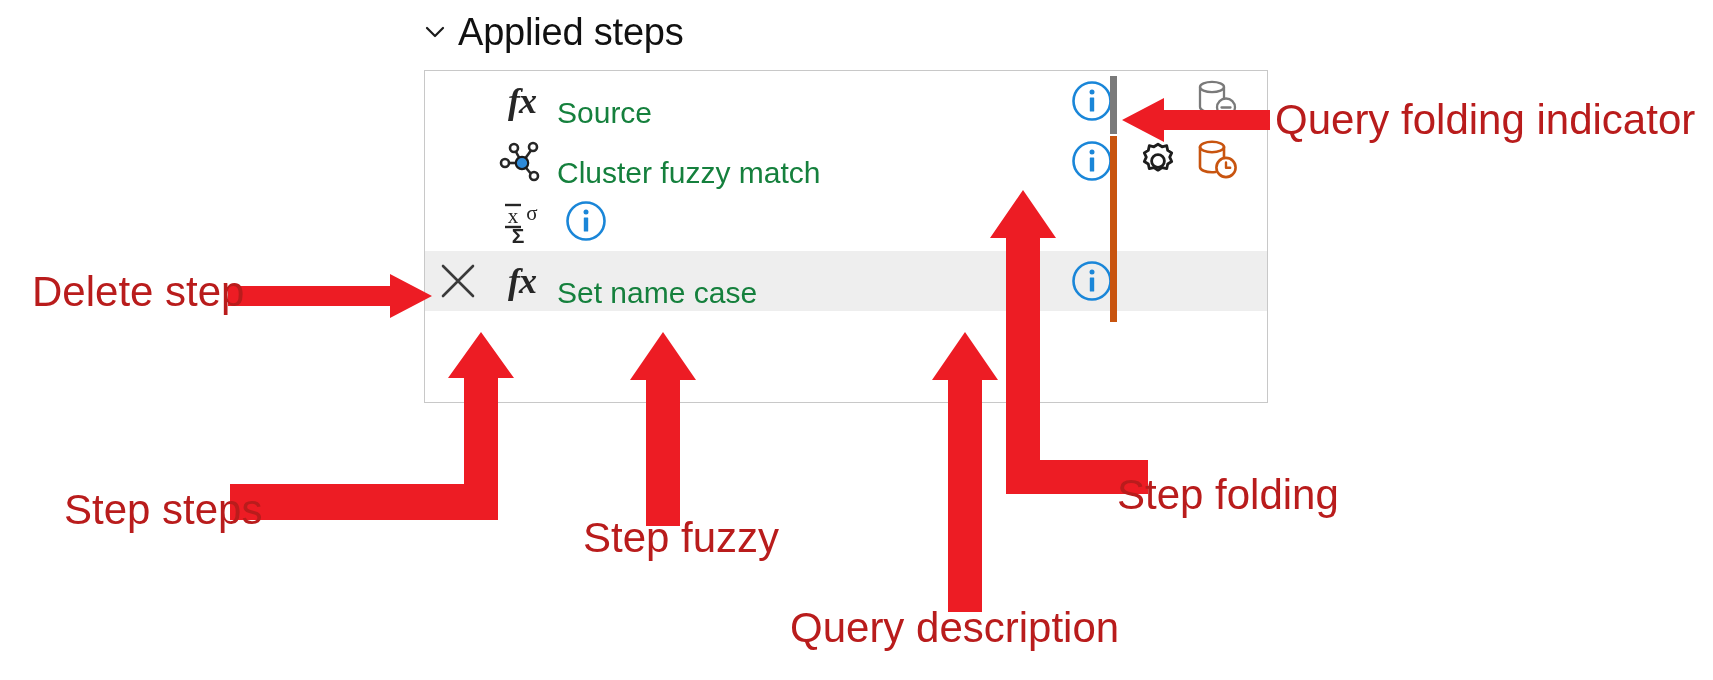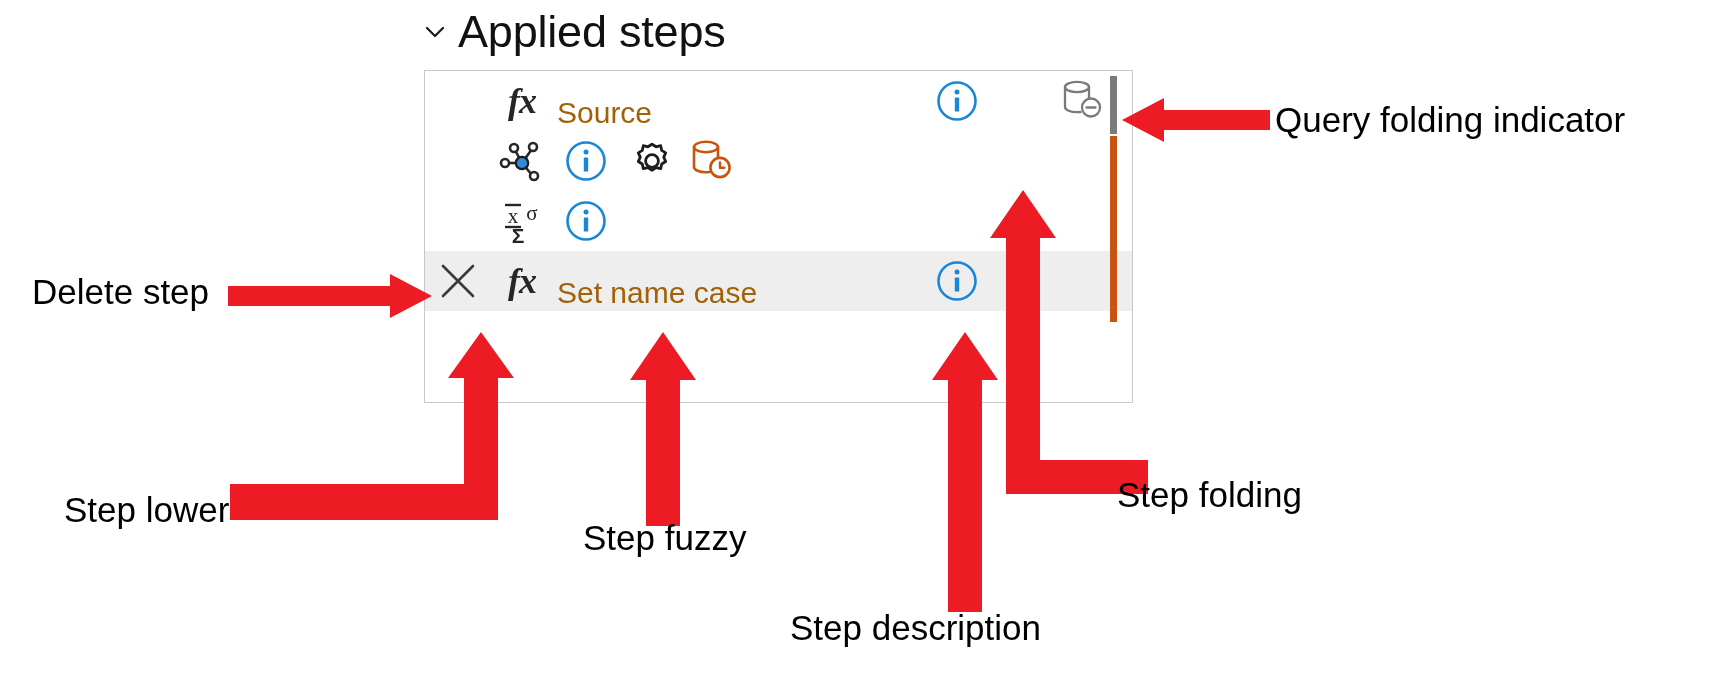--- a/index.html
+++ b/index.html
@@ -14,59 +14,59 @@
   .panel-header{
     position:absolute;left:424px;top:12px;
     display:flex;align-items:center;gap:12px;
     color:#1a1a1a;
   }
   .chev{
     display:inline-block;width:22px;height:22px;position:relative;flex:0 0 auto;
   }
   .chev svg{display:block;}
   .panel-title{
-    font-size:45px;line-height:40px;font-weight:400;color:#111111;
+    font-size:38px;line-height:40px;font-weight:400;color:#111111;
     letter-spacing:-0.2px;white-space:nowrap;
   }
 
   
   .steps-box{
-    position:absolute;left:424px;top:70px;width:709px;height:333px;
+    position:absolute;left:424px;top:70px;width:844px;height:333px;
     border:1px solid #c8c8c8;background:#ffffff;box-sizing:border-box;
   }
   .step-row{
     position:relative;height:60px;display:flex;align-items:center;
     box-sizing:border-box;
   }
   .step-row.selected{background:#eeeeee;}
 
   .col-delete{width:66px;flex:0 0 66px;display:flex;align-items:center;justify-content:center;}
   .col-icon{width:62px;flex:0 0 62px;display:flex;align-items:center;justify-content:center;}
   .col-name{flex:1 1 auto;display:flex;align-items:center;
-            font-size:30px;color:#a16207;white-space:nowrap;padding-left:4px;margin-top:24px;}
+            font-size:30px;color:#15803d;white-space:nowrap;padding-left:4px;margin-top:24px;}
   .col-info{width:66px;flex:0 0 66px;display:flex;align-items:center;justify-content:center;}
   .col-gear{width:66px;flex:0 0 66px;display:flex;align-items:center;justify-content:center;}
   .col-fold{width:72px;flex:0 0 72px;display:flex;align-items:center;justify-content:flex-start;padding-left:4px;}
 
   .fx{
     font-family:"Liberation Serif", serif;font-style:italic;font-weight:700;
     font-size:36px;color:#262626;line-height:1;letter-spacing:-1px;
     user-select:none;
   }
 
   
   .fold-bar{
     position:absolute;width:7px;
   }
   .fold-bar.gray{left:1110px;top:76px;height:58px;background:#7a7a7a;}
   .fold-bar.orange{left:1110px;top:136px;height:186px;background:#c8540f;}
 
   
   .anno{
-    position:absolute;font-size:35px;line-height:40px;color:#000000;
+    position:absolute;font-size:42px;line-height:40px;color:#b91c1c;
     white-space:nowrap;
   }
   #anno-delete{left:16px;top:272px;margin-left:16px;}
   #anno-stepicon{left:64px;top:490px;}
   #anno-stepname{left:583px;top:518px;}
   #anno-stepdesc{left:790px;top:608px;}
   #anno-stepsettings{left:1117px;top:475px;}
   #anno-folding{left:1275px;top:100px;}
 
   
@@ -122,20 +122,21 @@
           <line x1="24" y1="26" x2="17" y2="13" stroke="#262626" stroke-width="2.6"></line>
           <line x1="24" y1="26" x2="34" y2="12" stroke="#262626" stroke-width="2.6"></line>
           <line x1="24" y1="26" x2="34" y2="38" stroke="#262626" stroke-width="2.6"></line>
           <circle cx="7" cy="26" r="4" fill="#ffffff" stroke="#262626" stroke-width="2.6"></circle>
           <circle cx="16" cy="11" r="4" fill="#ffffff" stroke="#262626" stroke-width="2.6"></circle>
           <circle cx="35" cy="10" r="4" fill="#ffffff" stroke="#262626" stroke-width="2.6"></circle>
           <circle cx="36" cy="39" r="4" fill="#ffffff" stroke="#262626" stroke-width="2.6"></circle>
           <circle cx="24" cy="26" r="6.2" fill="#2e8ad8" stroke="#1a1a1a" stroke-width="2.2"></circle>
         </svg>
       </div>
+      <div class="col-name">Cluster fuzzy match</div>
       <div class="col-info">
         <svg width="42" height="42" viewBox="0 0 42 42">
           <circle cx="21" cy="21" r="18.5" fill="none" stroke="#1a86d8" stroke-width="2.6"></circle>
           <circle cx="21" cy="12" r="2.5" fill="#1a86d8"></circle>
           <rect x="18.8" y="17.5" width="4.4" height="14" rx="0.6" fill="#1a86d8"></rect>
         </svg>
       </div>
       <div class="col-gear">
         <svg width="46" height="46" viewBox="0 0 46 46">
           <path d="M23 3.2
@@ -232,19 +233,19 @@
     </svg>
   </div>
 
   <div class="arrow" style="left:1008px;top:188px;">
     <svg width="140" height="306" viewBox="0 0 140 306">
       <path d="M15 2 L48 50 H32 V272 H140 V306 H-2 V50 H-18 Z" fill="#ED1C24"></path>
     </svg>
   </div>
 
   <div class="anno" id="anno-delete">Delete step</div>
-  <div class="anno" id="anno-stepicon">Step lower</div>
+  <div class="anno" id="anno-stepicon">Step steps</div>
   <div class="anno" id="anno-stepname">Step fuzzy</div>
-  <div class="anno" id="anno-stepdesc">Step description</div>
+  <div class="anno" id="anno-stepdesc">Query description</div>
   <div class="anno" id="anno-stepsettings">Step folding</div>
   <div class="anno" id="anno-folding">Query folding indicator</div>
 
 </div>
 
 </body></html>

